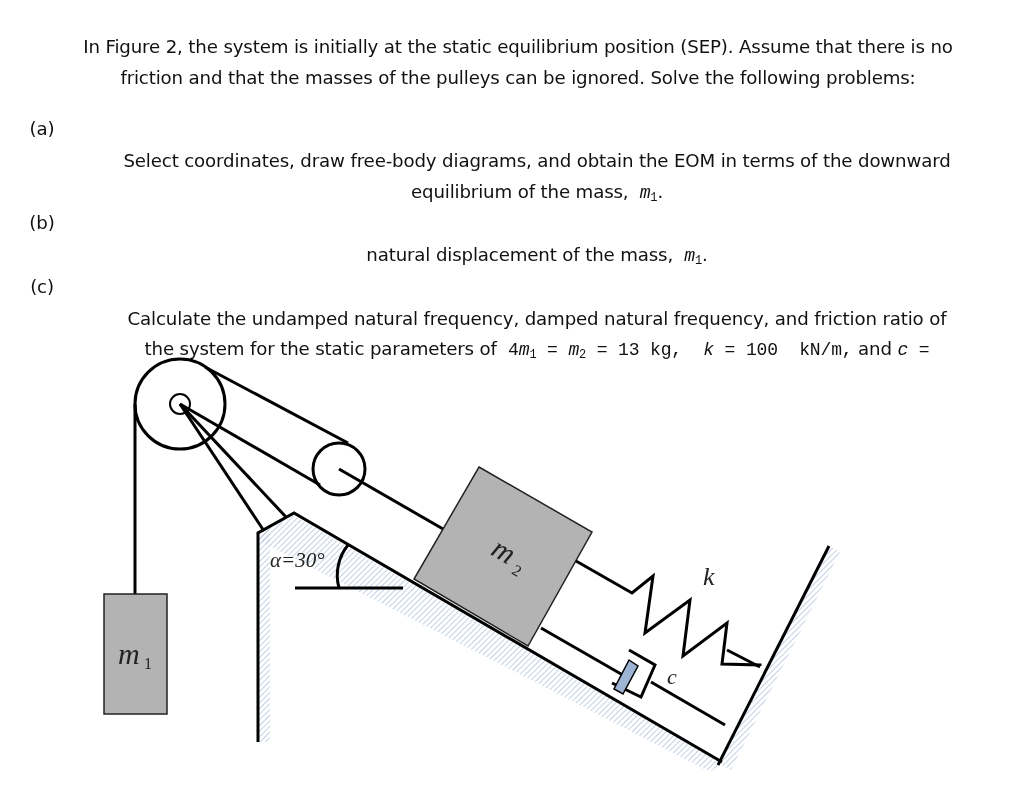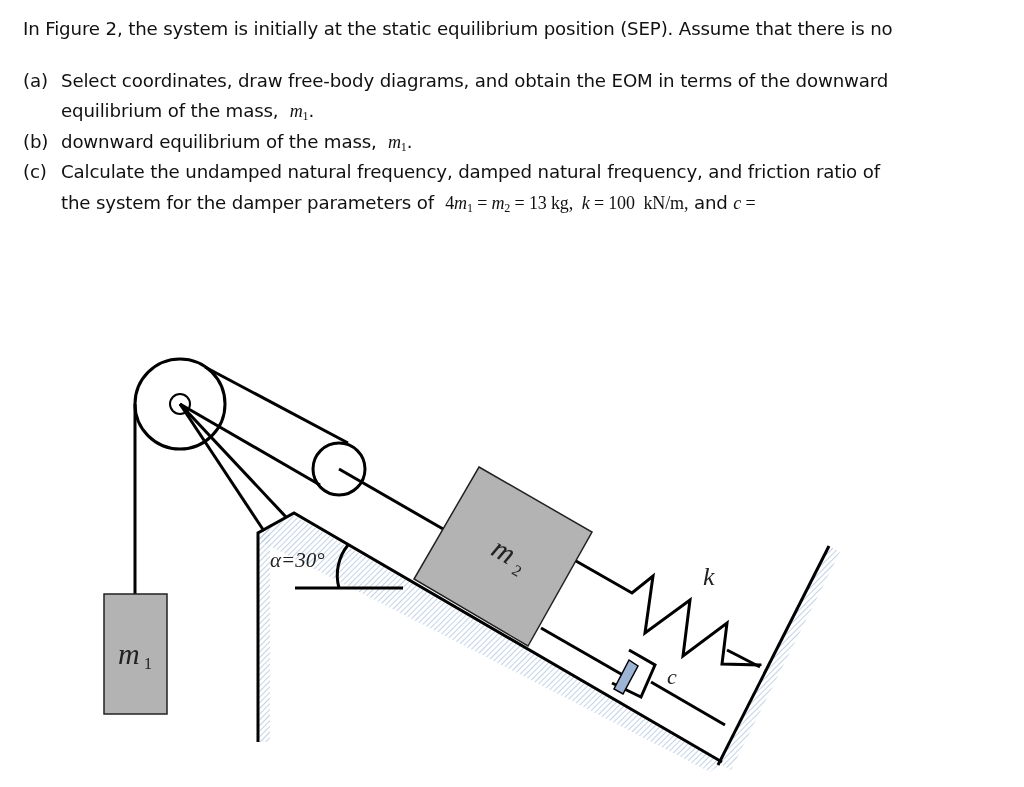--- a/index.html
+++ b/index.html
@@ -1,66 +1,67 @@
 <!DOCTYPE html>
 <html><head>
   <meta charset="utf-8">
   <style>
     html, body { margin: 0; padding: 0; background: #ffffff; }
     body { width: 1024px; height: 787px; position: relative; overflow: hidden;
            font-family: "DejaVu Sans", sans-serif; color: #111; }
-    .text-block { position: absolute; left: 23px; top: 14px; width: 990px;
-                  font-size: 18.2px; line-height: 30.5px; letter-spacing: -0.15px; }
+    .text-block { position: absolute; left: 23px; top: 32px; width: 990px;
+                  font-size: 18.2px; line-height: 30.5px; letter-spacing: -0.15px; text-align: center; }
     .intro p { margin: 0; }
     .problems { margin-top: 21px; }
     .problem { display: flex; }
     .problem .tag { width: 38px; flex: none; }
-    .problem .body { flex: 1; }
-    .math { font-family: Liberation Serif, serif; font-size: 18px; }
+    .problem .body { flex: 1; margin-top: 32px; }
+    .math { font-family: Liberation Mono, monospace; font-size: 18px; }
     .math i { font-style: italic; }
     .math sub { font-size: 12px; vertical-align: -3px; line-height: 0; }
     .figure { position: absolute; left: 0; top: 0; width: 1024px; height: 787px; pointer-events: none; }
     .figure text { font-family: "Liberation Serif", serif; }
   </style>
 </head>
 <body>
 
 <div class="text-block">
   <div class="intro">
     <p>In Figure 2, the system is initially at the static equilibrium position (SEP). Assume that there is no</p>
+    <p>friction and that the masses of the pulleys can be ignored. Solve the following problems:</p>
   </div>
 
   <div class="problems">
     <div class="problem">
       <span class="tag">(a)</span>
       <div class="body">
         <div>Select coordinates, draw free-body diagrams, and obtain the EOM in terms of the downward</div>
         <div>
           <span>equilibrium of the mass,</span>&nbsp;
           <span class="math"><i>m</i><sub>1</sub></span><span>.</span>
         </div>
       </div>
     </div>
 
     <div class="problem">
       <span class="tag">(b)</span>
       <div class="body">
         <div>
-          <span>downward equilibrium of the mass,</span>&nbsp;
+          <span>natural displacement of the mass,</span>&nbsp;
           <span class="math"><i>m</i><sub>1</sub></span><span>.</span>
         </div>
       </div>
     </div>
 
     <div class="problem">
       <span class="tag">(c)</span>
       <div class="body">
         <div>Calculate the undamped natural frequency, damped natural frequency, and friction ratio of</div>
         <div>
-          <span>the system for the damper parameters of</span>&nbsp;
+          <span>the system for the static parameters of</span>&nbsp;
           <span class="math"><span>4</span><i>m</i><sub>1</sub><span style="white-space:pre"> = </span><i>m</i><sub>2</sub><span style="white-space:pre"> = 13 kg,</span>&nbsp;&nbsp;<i>k</i><span style="white-space:pre"> = 100  kN/m,</span></span><span style="white-space:pre"> and </span><span class="math"><i>c</i><span> =</span></span>
         </div>
       </div>
     </div>
   </div>
 </div>
 
 <svg class="figure" viewBox="0 0 1024 787" xmlns="http://www.w3.org/2000/svg">
   <defs>
     <pattern id="hatch" width="4" height="4" patternUnits="userSpaceOnUse" patternTransform="rotate(45)">

